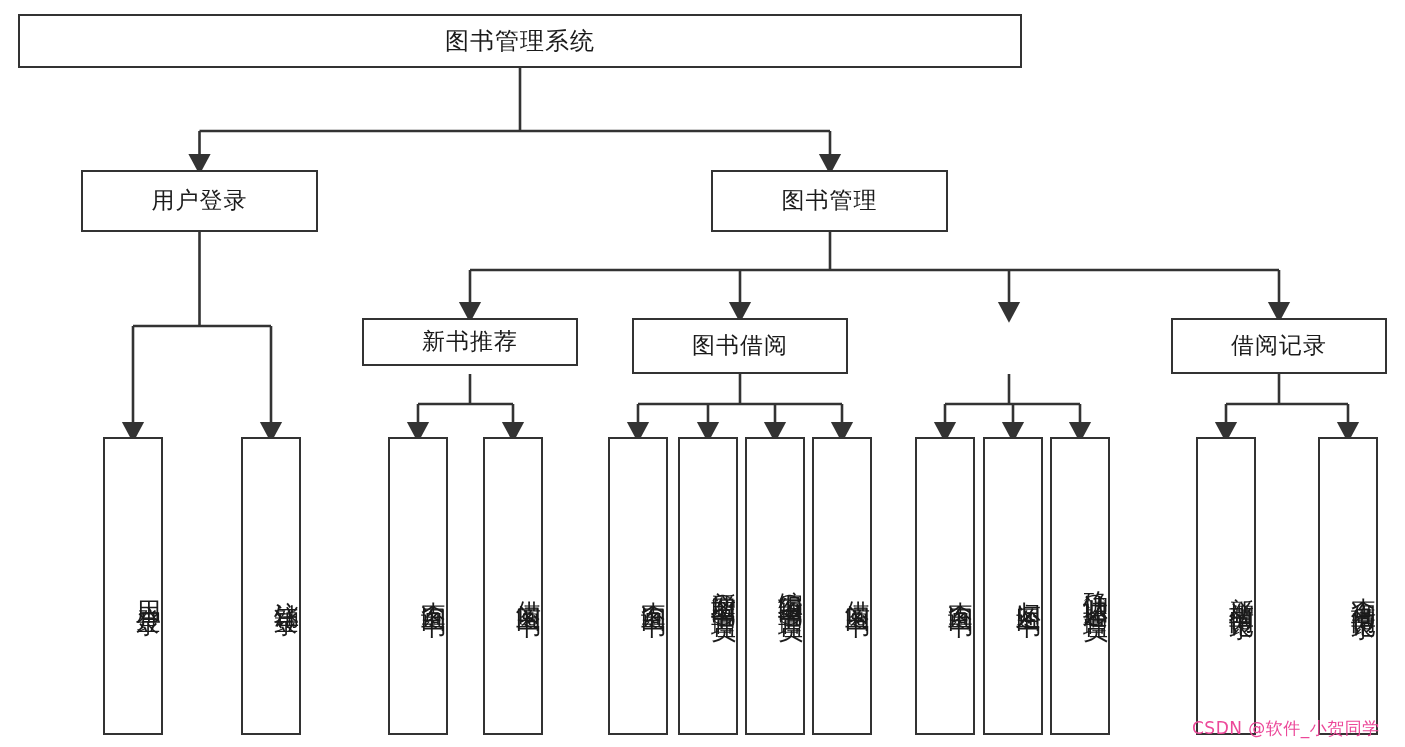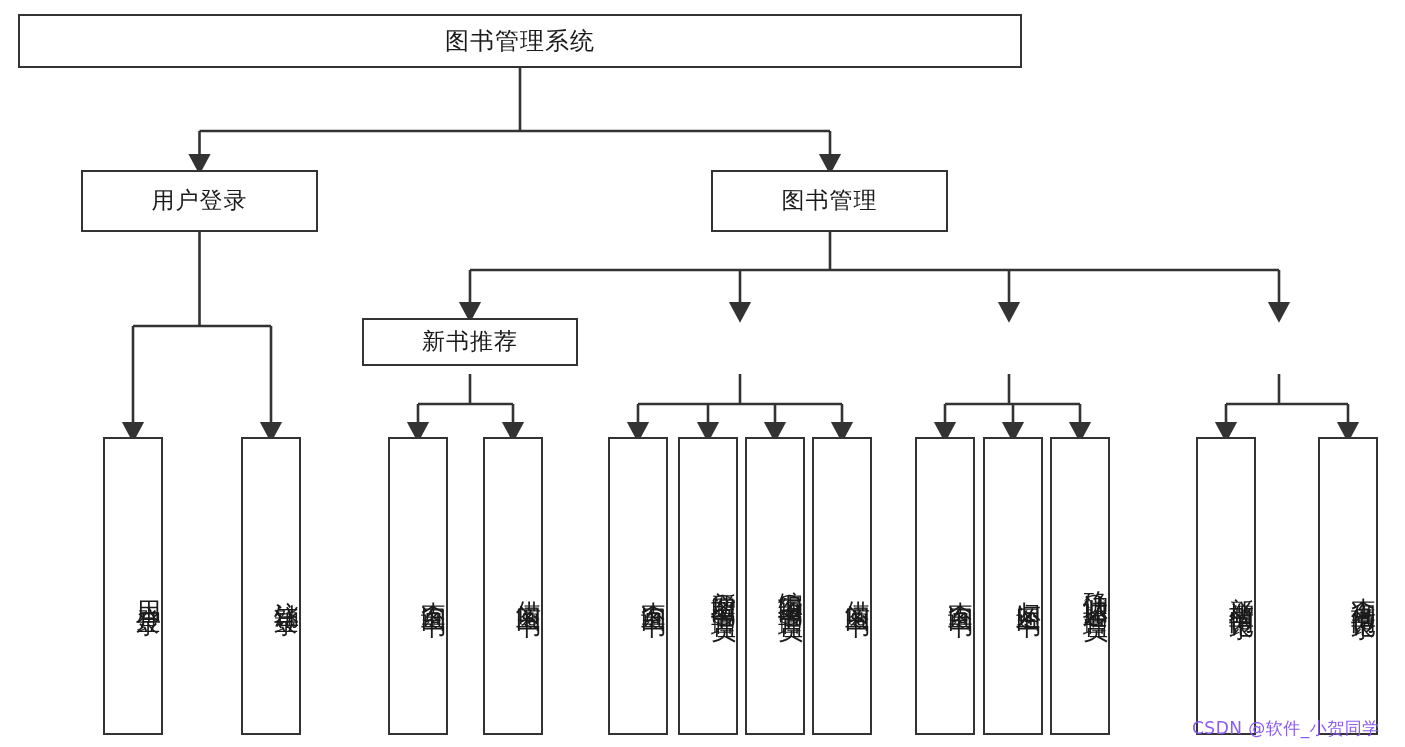--- a/index.html
+++ b/index.html
@@ -56,21 +56,21 @@
     writing-mode: vertical-rl;
     text-orientation: upright;
     display: block;
   }
   .node.root {
     font-size: 24px;
   }
   .watermark {
     position: absolute;
     font-size: 17px;
-    color: #8b5cf6;
+    color: #ec4899;
     white-space: nowrap;
     letter-spacing: 0.5px;
     pointer-events: none;
   }
 </style>
 </head>
 <body>
 
 <div id="diagram-root">
 
@@ -143,20 +143,26 @@
   <div class="node horizontal" style="left:81px; top:170px; width:237px; height:62px;">
     <span>用户登录</span>
   </div>
   <div class="node horizontal" style="left:711px; top:170px; width:237px; height:62px;">
     <span>图书管理</span>
   </div>
 
   <div class="node horizontal" style="left:362px; top:318px; width:216px; height:48px;">
     <span>新书推荐</span>
   </div>
+  <div class="node horizontal" style="left:632px; top:318px; width:216px; height:56px;">
+    <span>图书借阅</span>
+  </div>
+  <div class="node horizontal" style="left:1171px; top:318px; width:216px; height:56px;">
+    <span>借阅记录</span>
+  </div>
 
   <div class="node vertical" style="left:103px; top:437px; width:60px; height:298px;">
     <span class="vlabel">用户登录</span>
   </div>
   <div class="node vertical" style="left:241px; top:437px; width:60px; height:298px;">
     <span class="vlabel">注销登录</span>
   </div>
 
   <div class="node vertical" style="left:388px; top:437px; width:60px; height:298px;">
     <span class="vlabel">查询图书</span>

